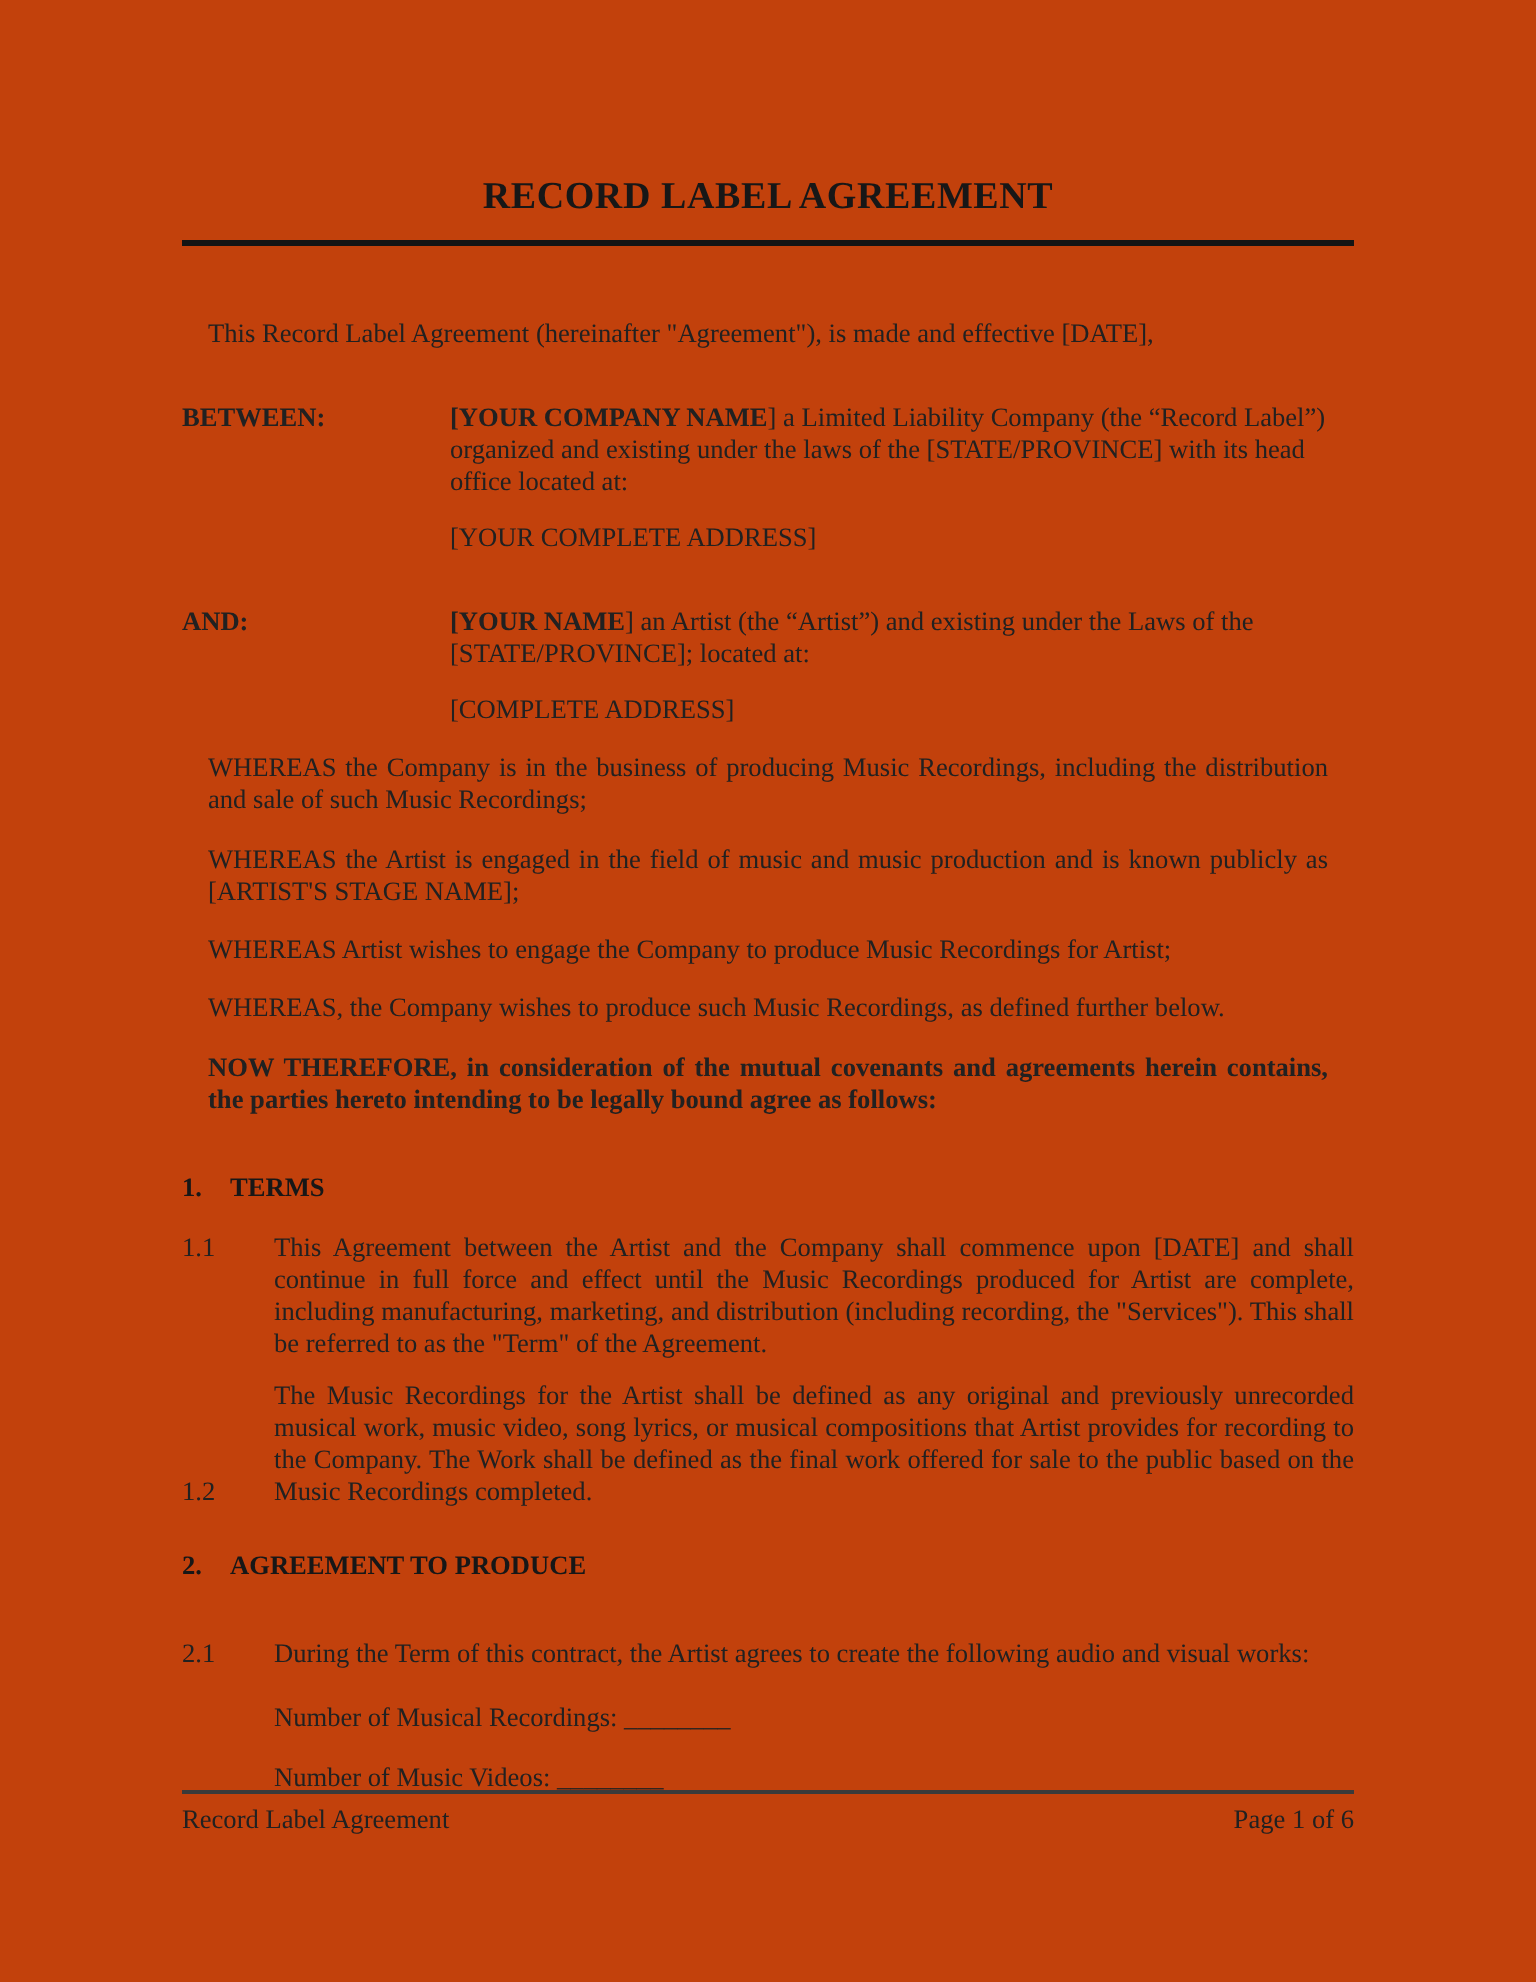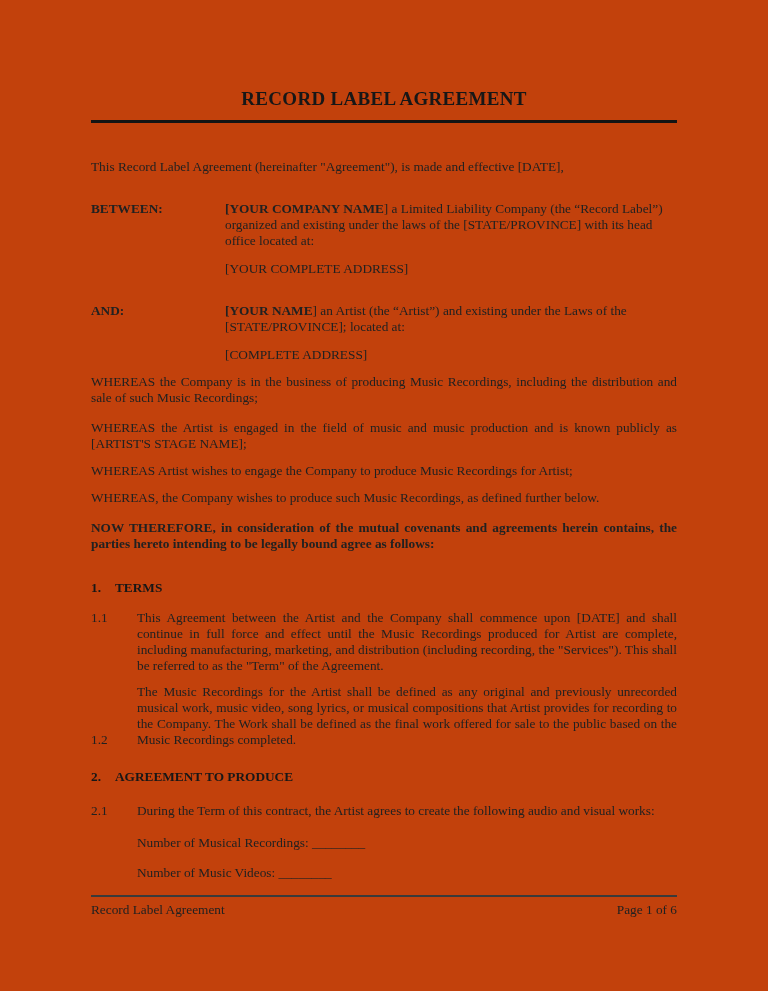--- a/index.html
+++ b/index.html
@@ -22,32 +22,32 @@
     line-height: 22px;
     font-weight: bold;
     letter-spacing: 0.3px;
     color: #171717;
   }
   .title-rule {
     border: none;
     border-top: 3px solid #141414;
     margin: 10px 0 0 0;
   }
-  p { margin: 0; }
+  p { margin: 13px; }
   .mt-intro   { margin-top: 36px; }
   .mt-party   { margin-top: 26px; }
   .mt-addr    { margin-top: 12px; }
   .mt-w1      { margin-top: 14px; }
   .mt-w       { margin-top: 11px; }
   .mt-nt      { margin-top: 14px; }
   .mt-h1      { margin-top: 28px; }
   .mt-h2      { margin-top: 21px; }
   .mt-item1   { margin-top: 14px; }
   .mt-item    { margin-top: 10px; align-items: flex-end; }
-  .mt-item2   { margin-top: 18px; }
+  .mt-item2   { margin-top: 28px; }
   .mt-fill1   { margin-top: 16px; }
   .mt-fill    { margin-top: 14px; }
   .b { font-weight: bold; }
   .just { text-align: justify; }
   .party-row { display: flex; }
   .party-label { width: 134px; flex: 0 0 134px; font-weight: bold; }
   .party-text { flex: 1; }
   .party-addr { margin-left: 134px; }
   .sec-heading { display: flex; font-weight: bold; color: #171717; }
   .sec-num { width: 24px; flex: 0 0 24px; }

